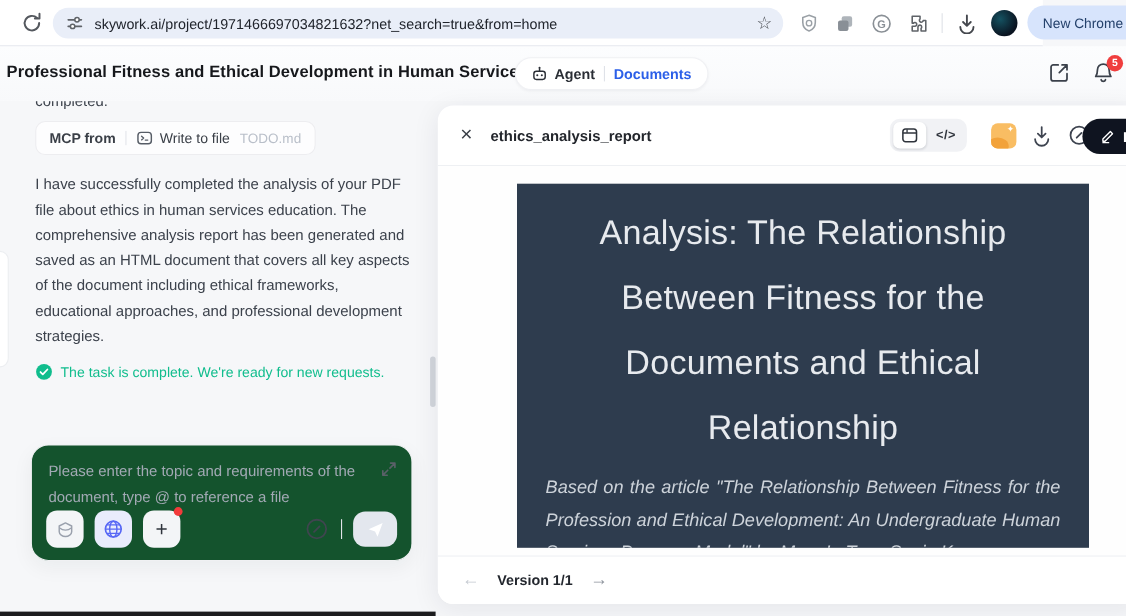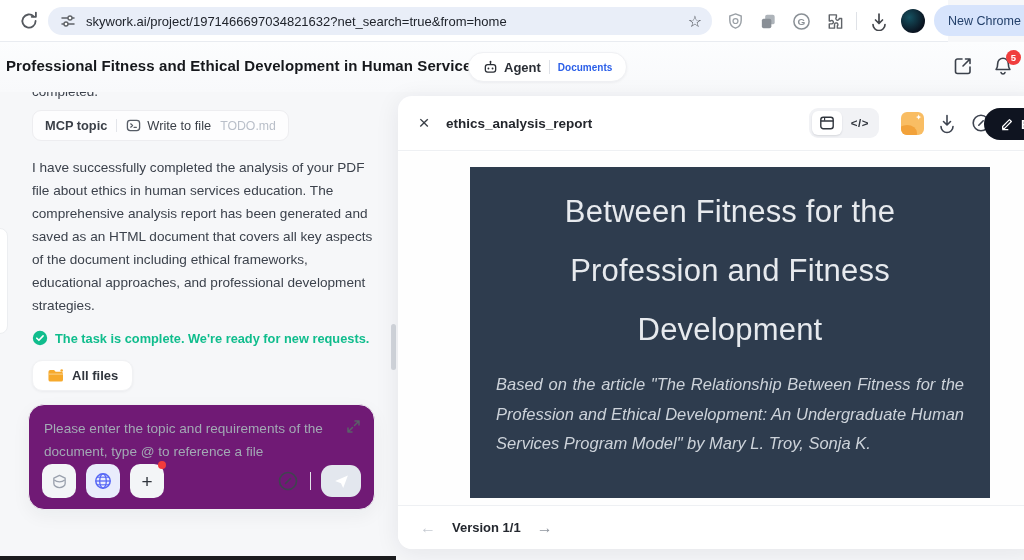--- a/index.html
+++ b/index.html
@@ -19,40 +19,40 @@
   .bar-sep { width:1px; height:18px; background:#dfe2e7; }
   .avatar { width:24px; height:24px; border-radius:50%; background:radial-gradient(circle at 35% 35%, #155261, #0a1320 70%); cursor:pointer; }
   .chrome-chip { position:absolute; left:934px; top:5px; height:31px; width:120px; background:#d7e4fc; border-radius:16px; display:flex; align-items:center; padding-left:14px; font-size:12.5px; color:#24416b; white-space:nowrap; cursor:pointer; }
 
   
   .app-header { position:absolute; top:42px; left:0; width:1024px; height:50px; background:linear-gradient(#fcfdfe,#f8f9fb); z-index:10; }
   .page-title { position:absolute; left:6px; top:15px; font-size:15px; font-weight:700; color:#16181c; letter-spacing:.1px; }
   .mode-pill { position:absolute; left:468px; top:10px; height:30px; background:#ffffff; border:1px solid #f0f1f4; border-radius:16px; box-shadow:0 1px 3px rgba(20,24,40,.05); display:flex; align-items:center; padding:0 14px; gap:8px; }
   .mode-agent { display:flex; align-items:center; gap:6px; font-size:13px; font-weight:600; color:#2a2e35; cursor:pointer; }
   .mode-div { width:1px; height:14px; background:#dfe2e8; }
-  .mode-docs { font-size:10px; font-weight:600; color:#2b5fe8; cursor:pointer; }
+  .mode-docs { font-size:13px; font-weight:600; color:#2b5fe8; cursor:pointer; }
   .hdr-actions { position:absolute; right:10px; top:13px; display:flex; align-items:center; gap:18px; }
   .hdr-icon { width:22px; height:22px; color:#3b414b; cursor:pointer; position:relative; }
   .bell-badge { position:absolute; top:-5px; right:-7px; min-width:15px; height:15px; border-radius:8px; background:#f03e3e; color:#fff; font-size:9.5px; font-weight:700; display:flex; align-items:center; justify-content:center; padding:0 3px; }
 
   
   .clipped-line { position:absolute; left:32px; top:84px; font-size:13.5px; color:#3c424c; z-index:1; }
   .tool-card { position:absolute; left:32px; top:110px; height:31px; background:#fdfdfe; border:1px solid #ededf0; border-radius:9px; display:flex; align-items:center; padding:0 12px; gap:9px; z-index:1; }
   .tool-name { font-size:12.8px; font-weight:600; color:#3a3f47; }
   .tool-sep { width:1px; height:13px; background:#e3e5ea; }
   .tool-action { font-size:12.8px; color:#3a3f47; display:flex; gap:6px; }
   .tool-file { font-size:12.3px; color:#b9bfc9; }
   .chat-msg { position:absolute; left:32px; top:156px; width:342px; font-size:13.6px; line-height:23px; color:#3c424c; z-index:1; }
-  .status-line { position:absolute; left:32px; top:330px; display:flex; align-items:center; gap:7px; font-size:12.8px; font-weight:700; color:#10bd8d; z-index:1; }
+  .status-line { position:absolute; left:32px; top:330px; display:flex; align-items:center; gap:7px; font-size:12.8px; font-weight:400; color:#10bd8d; z-index:1; }
   .allfiles-btn { position:absolute; left:32px; top:360px; height:31px; background:#ffffff; border:1px solid #f1f2f4; border-radius:10px; box-shadow:0 1px 3px rgba(20,24,40,.05); display:flex; align-items:center; gap:8px; padding:0 14px; font-size:13px; font-weight:600; color:#2f343c; cursor:pointer; z-index:1; }
   .drawer-handle { position:absolute; left:-8px; top:228px; width:16px; height:106px; background:#ffffff; border:1px solid #eceef1; border-radius:10px; z-index:1; }
   .chat-scrollbar { position:absolute; left:391px; top:324px; width:5px; height:46px; border-radius:3px; background:#d2d6dc; z-index:3; cursor:pointer; }
 
   
-  .composer { position:absolute; left:28px; top:404px; width:347px; height:106px; background:#701a75; border:1px solid #f0f1f3; border-radius:16px; box-shadow:0 6px 18px rgba(25,30,48,.05); z-index:2; }
+  .composer { position:absolute; left:28px; top:404px; width:347px; height:106px; background:#14532d; border:1px solid #f0f1f3; border-radius:16px; box-shadow:0 6px 18px rgba(25,30,48,.05); z-index:2; }
   .composer-input { position:absolute; left:15px; top:12px; width:300px; font-size:13.6px; line-height:23px; color:#a2a9b4; cursor:text; }
   .expand-icon { position:absolute; right:13px; top:14px; width:15px; height:15px; color:#5a6068; cursor:pointer; }
   .composer-row { position:absolute; left:13px; right:13px; bottom:11px; height:34px; display:flex; align-items:center; gap:10px; }
   .c-btn { width:34px; height:34px; border-radius:10px; display:flex; align-items:center; justify-content:center; cursor:pointer; position:relative; }
   .c-btn.gray { background:#f3f5f7; color:#9aa1ad; }
   .c-btn.globe { background:#e9ecfc; color:#5767f5; }
   .plus-glyph { font-size:19px; color:#2f343c; font-weight:400; line-height:1; }
   .red-dot { position:absolute; top:-3px; right:-2px; width:8px; height:8px; border-radius:50%; background:#f23b3b; }
   .c-spacer { flex:1; }
   .attach-btn { width:24px; height:24px; color:#3f454f; cursor:pointer; }
@@ -182,21 +182,21 @@
             <path d="M9 17.5a2.1 2.1 0 0 0 4 0" fill="none" stroke="#3b414b" stroke-width="1.6" stroke-linecap="round"></path>
           </svg>
         <span class="bell-badge">5</span>
       </div>
     </div>
   </div>
 
   <div class="clipped-line">completed.</div>
 
   <div class="tool-card">
-    <span class="tool-name">MCP topic</span>
+    <span class="tool-name">MCP from</span>
     <span class="tool-sep"></span>
     <span class="tool-action">
       <svg width="15" height="15" viewBox="0 0 16 16">
           <rect x="1.5" y="2.5" width="13" height="11" rx="3" fill="none" stroke="#565c66" stroke-width="1.4"></rect>
           <path d="M5 6.2l2 1.8-2 1.8" fill="none" stroke="#565c66" stroke-width="1.3" stroke-linecap="round" stroke-linejoin="round"></path>
           <line x1="8.6" y1="10" x2="11" y2="10" stroke="#565c66" stroke-width="1.3" stroke-linecap="round"></line>
         </svg>
       <span>Write to file</span>
     </span>
     <span class="tool-file">TODO.md</span>
@@ -205,28 +205,20 @@
   <div class="chat-msg">I have successfully completed the analysis of your PDF file about ethics in human services education. The comprehensive analysis report has been generated and saved as an HTML document that covers all key aspects of the document including ethical frameworks, educational approaches, and professional development strategies.</div>
 
   <div class="status-line">
     <svg width="16" height="16" viewBox="0 0 16 16">
         <circle cx="8" cy="8" r="7.2" fill="#10bd8d"></circle>
         <path d="M4.8 8.2l2.1 2.1 4.2-4.4" fill="none" stroke="#fff" stroke-width="1.6" stroke-linecap="round" stroke-linejoin="round"></path>
       </svg>
     <span>The task is complete. We're ready for new requests.</span>
   </div>
 
-  <div class="allfiles-btn">
-    <svg width="17" height="15" viewBox="0 0 18 16">
-        <path d="M1.5 4a2 2 0 0 1 2-2h4l1.6 2H15a2 2 0 0 1 2 2v6.5a2 2 0 0 1-2 2H3.5a2 2 0 0 1-2-2V4z" fill="#f6a92c"></path>
-        <path d="M1.5 6.5h15.5" stroke="#fbd28a" stroke-width="1.1"></path>
-        <circle cx="15.6" cy="2.6" r="1.4" fill="#f6a92c"></circle>
-      </svg>
-    <span>All files</span>
-  </div>
 
   <div class="drawer-handle"></div>
   <div class="chat-scrollbar"></div>
 
   <div class="composer">
     <div class="composer-input">Please enter the topic and requirements of the document, type @ to reference a file</div>
     <div class="expand-icon">
       <svg viewBox="0 0 15 15" width="15" height="15">
           <path d="M9 2h4v4M13 2L8.5 6.5M6 13H2V9M2 13l4.5-4.5" fill="none" stroke="currentColor" stroke-width="1.5" stroke-linecap="round" stroke-linejoin="round"></path>
         </svg>
@@ -307,23 +299,24 @@
             <path d="M3 10.8L10.8 3l2.2 2.2L5.2 13H3v-2.2z" fill="none" stroke="#ffffff" stroke-width="1.4" stroke-linejoin="round"></path>
             <line x1="3" y1="14.5" x2="9" y2="14.5" stroke="#ffffff" stroke-width="1.3" stroke-linecap="round"></line>
           </svg>
         <span>E</span>
       </div>
     </div>
 
     <div class="preview-content">
       <div class="doc-slide">
         <div class="doc-heading">
+          <div>Analysis: The Relationship</div>
           <div>Between Fitness for the</div>
-          <div>Profession and Fitness</div>
-          <div>Development</div>
+          <div>Documents and Ethical</div>
+          <div>Relationship</div>
         </div>
         <div class="doc-sub">Based on the article "The Relationship Between Fitness for the Profession and Ethical Development: An Undergraduate Human Services Program Model" by Mary L. Troy, Sonja K.</div>
       </div>
     </div>
 
     <div class="preview-footer">
       <span class="ver-arrow ver-prev">←</span>
       <span class="ver-label">Version 1/1</span>
       <span class="ver-arrow ver-next">→</span>
     </div>

